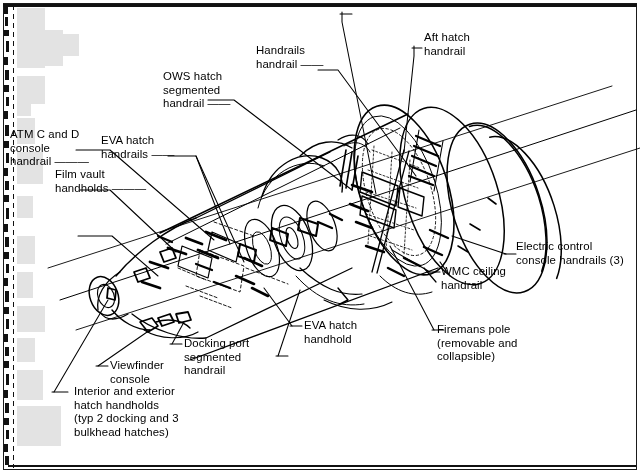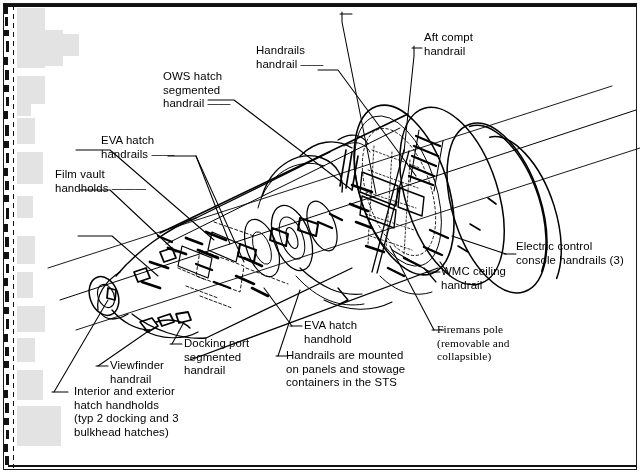--- a/index.html
+++ b/index.html
@@ -339,46 +339,46 @@
 
         <path d="M 96,366 L 108,366"></path>
         <path d="M 98,366 L 150,330"></path>
 
         <path d="M 52,392 L 68,392"></path>
         <path d="M 54,392 L 108,300"></path>
       </g>
     </g>
   </svg>
 
+  <div class="lbl" style="left:10px;top:128px;">ATM C and D
+console
+handrail ———</div>
   <div class="lbl" style="left:10px;top:168px;margin-left:45px;">Film vault
 handholds ———</div>
   <div class="lbl" style="left:101px;top:134px;">EVA hatch
 handrails ——</div>
   <div class="lbl" style="left:163px;top:70px;">OWS hatch
 segmented
 handrail ——</div>
   <div class="lbl" style="left:256px;top:44px;">Handrails
 handrail ——</div>
-  <div class="lbl" style="left:424px;top:31px;">Aft compt
+  <div class="lbl" style="left:424px;top:31px;">Aft hatch
 handrail</div>
   <div class="lbl" style="left:516px;top:240px;">Electric control
 console handrails (3)</div>
   <div class="lbl" style="left:441px;top:265px;">WMC ceiling
 handrail</div>
-  <div class="lbl" style="left:437px;top:323px;font-family:Liberation Serif, serif;">Firemans pole
+  <div class="lbl" style="left:437px;top:323px;">Firemans pole
 (removable and
 collapsible)</div>
   <div class="lbl" style="left:304px;top:319px;">EVA hatch
 handhold</div>
-  <div class="lbl" style="left:286px;top:349px;">Handrails are mounted
-on panels and stowage
-containers in the STS</div>
   <div class="lbl" style="left:184px;top:337px;">Docking port
 segmented
 handrail</div>
   <div class="lbl" style="left:110px;top:359px;">Viewfinder
-handrail</div>
+console</div>
   <div class="lbl" style="left:74px;top:385px;">Interior and exterior
 hatch handholds
 (typ 2 docking and 3
 bulkhead hatches)</div>
 
 </div>
 
 </body></html>

